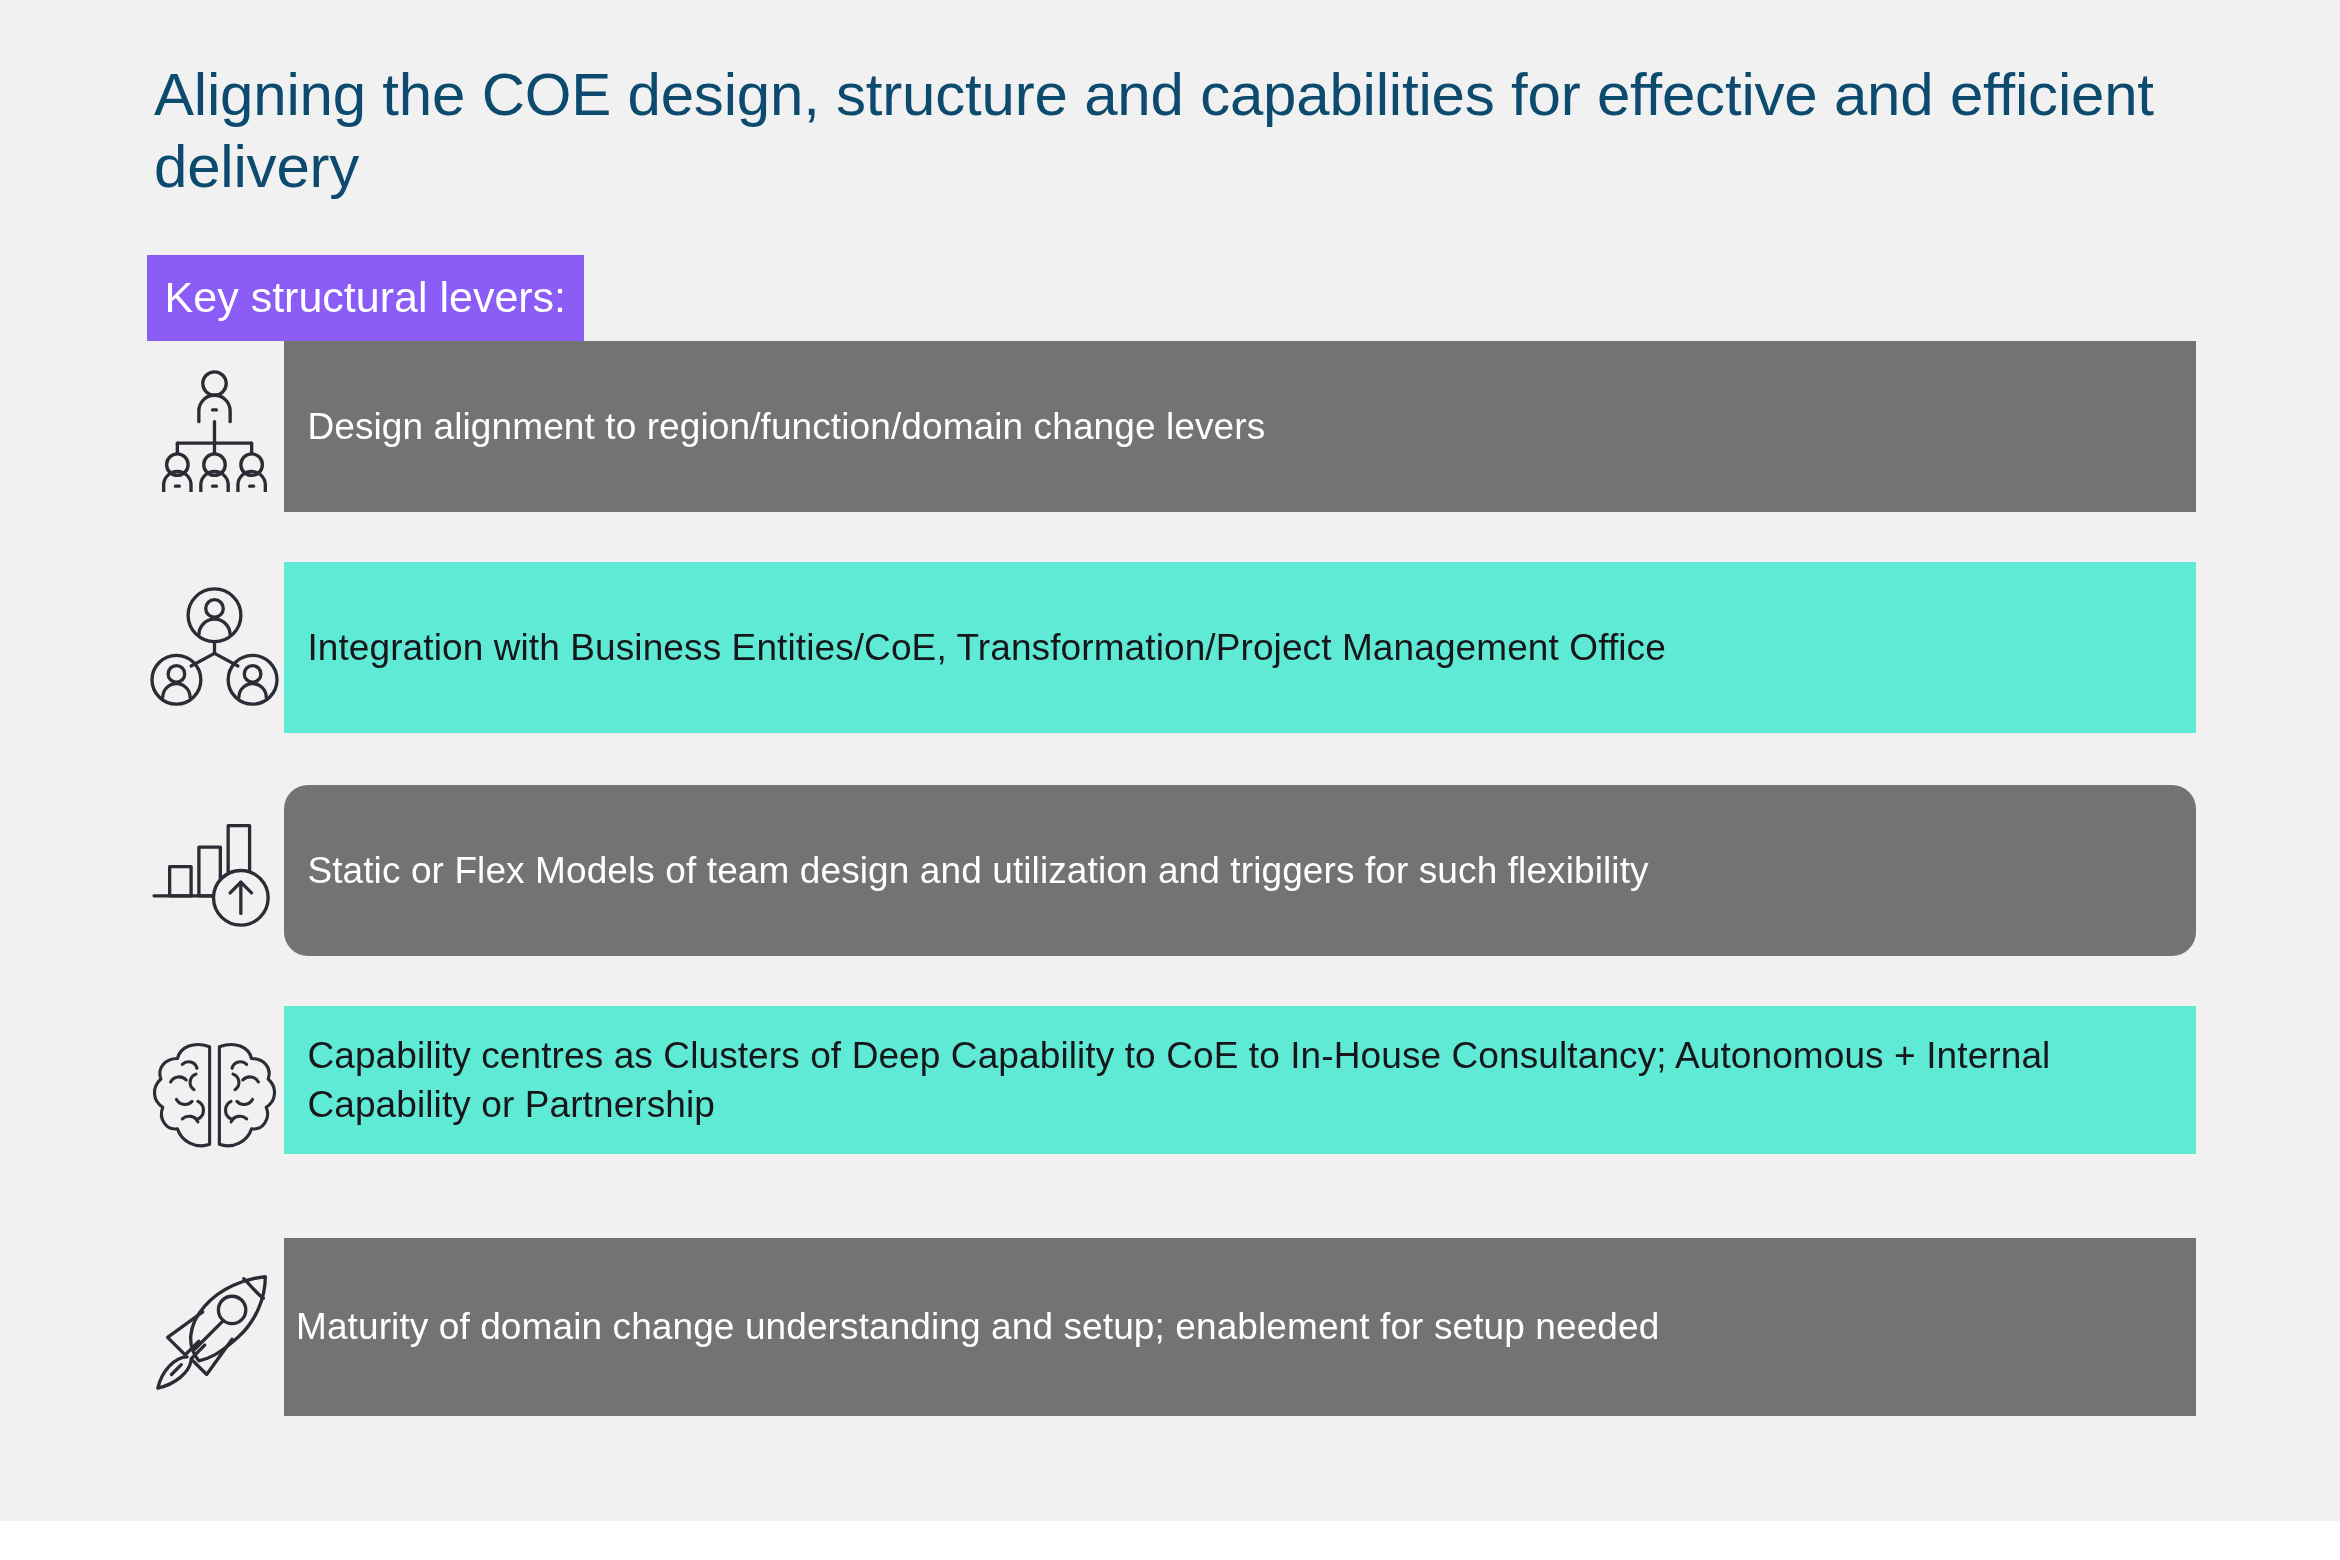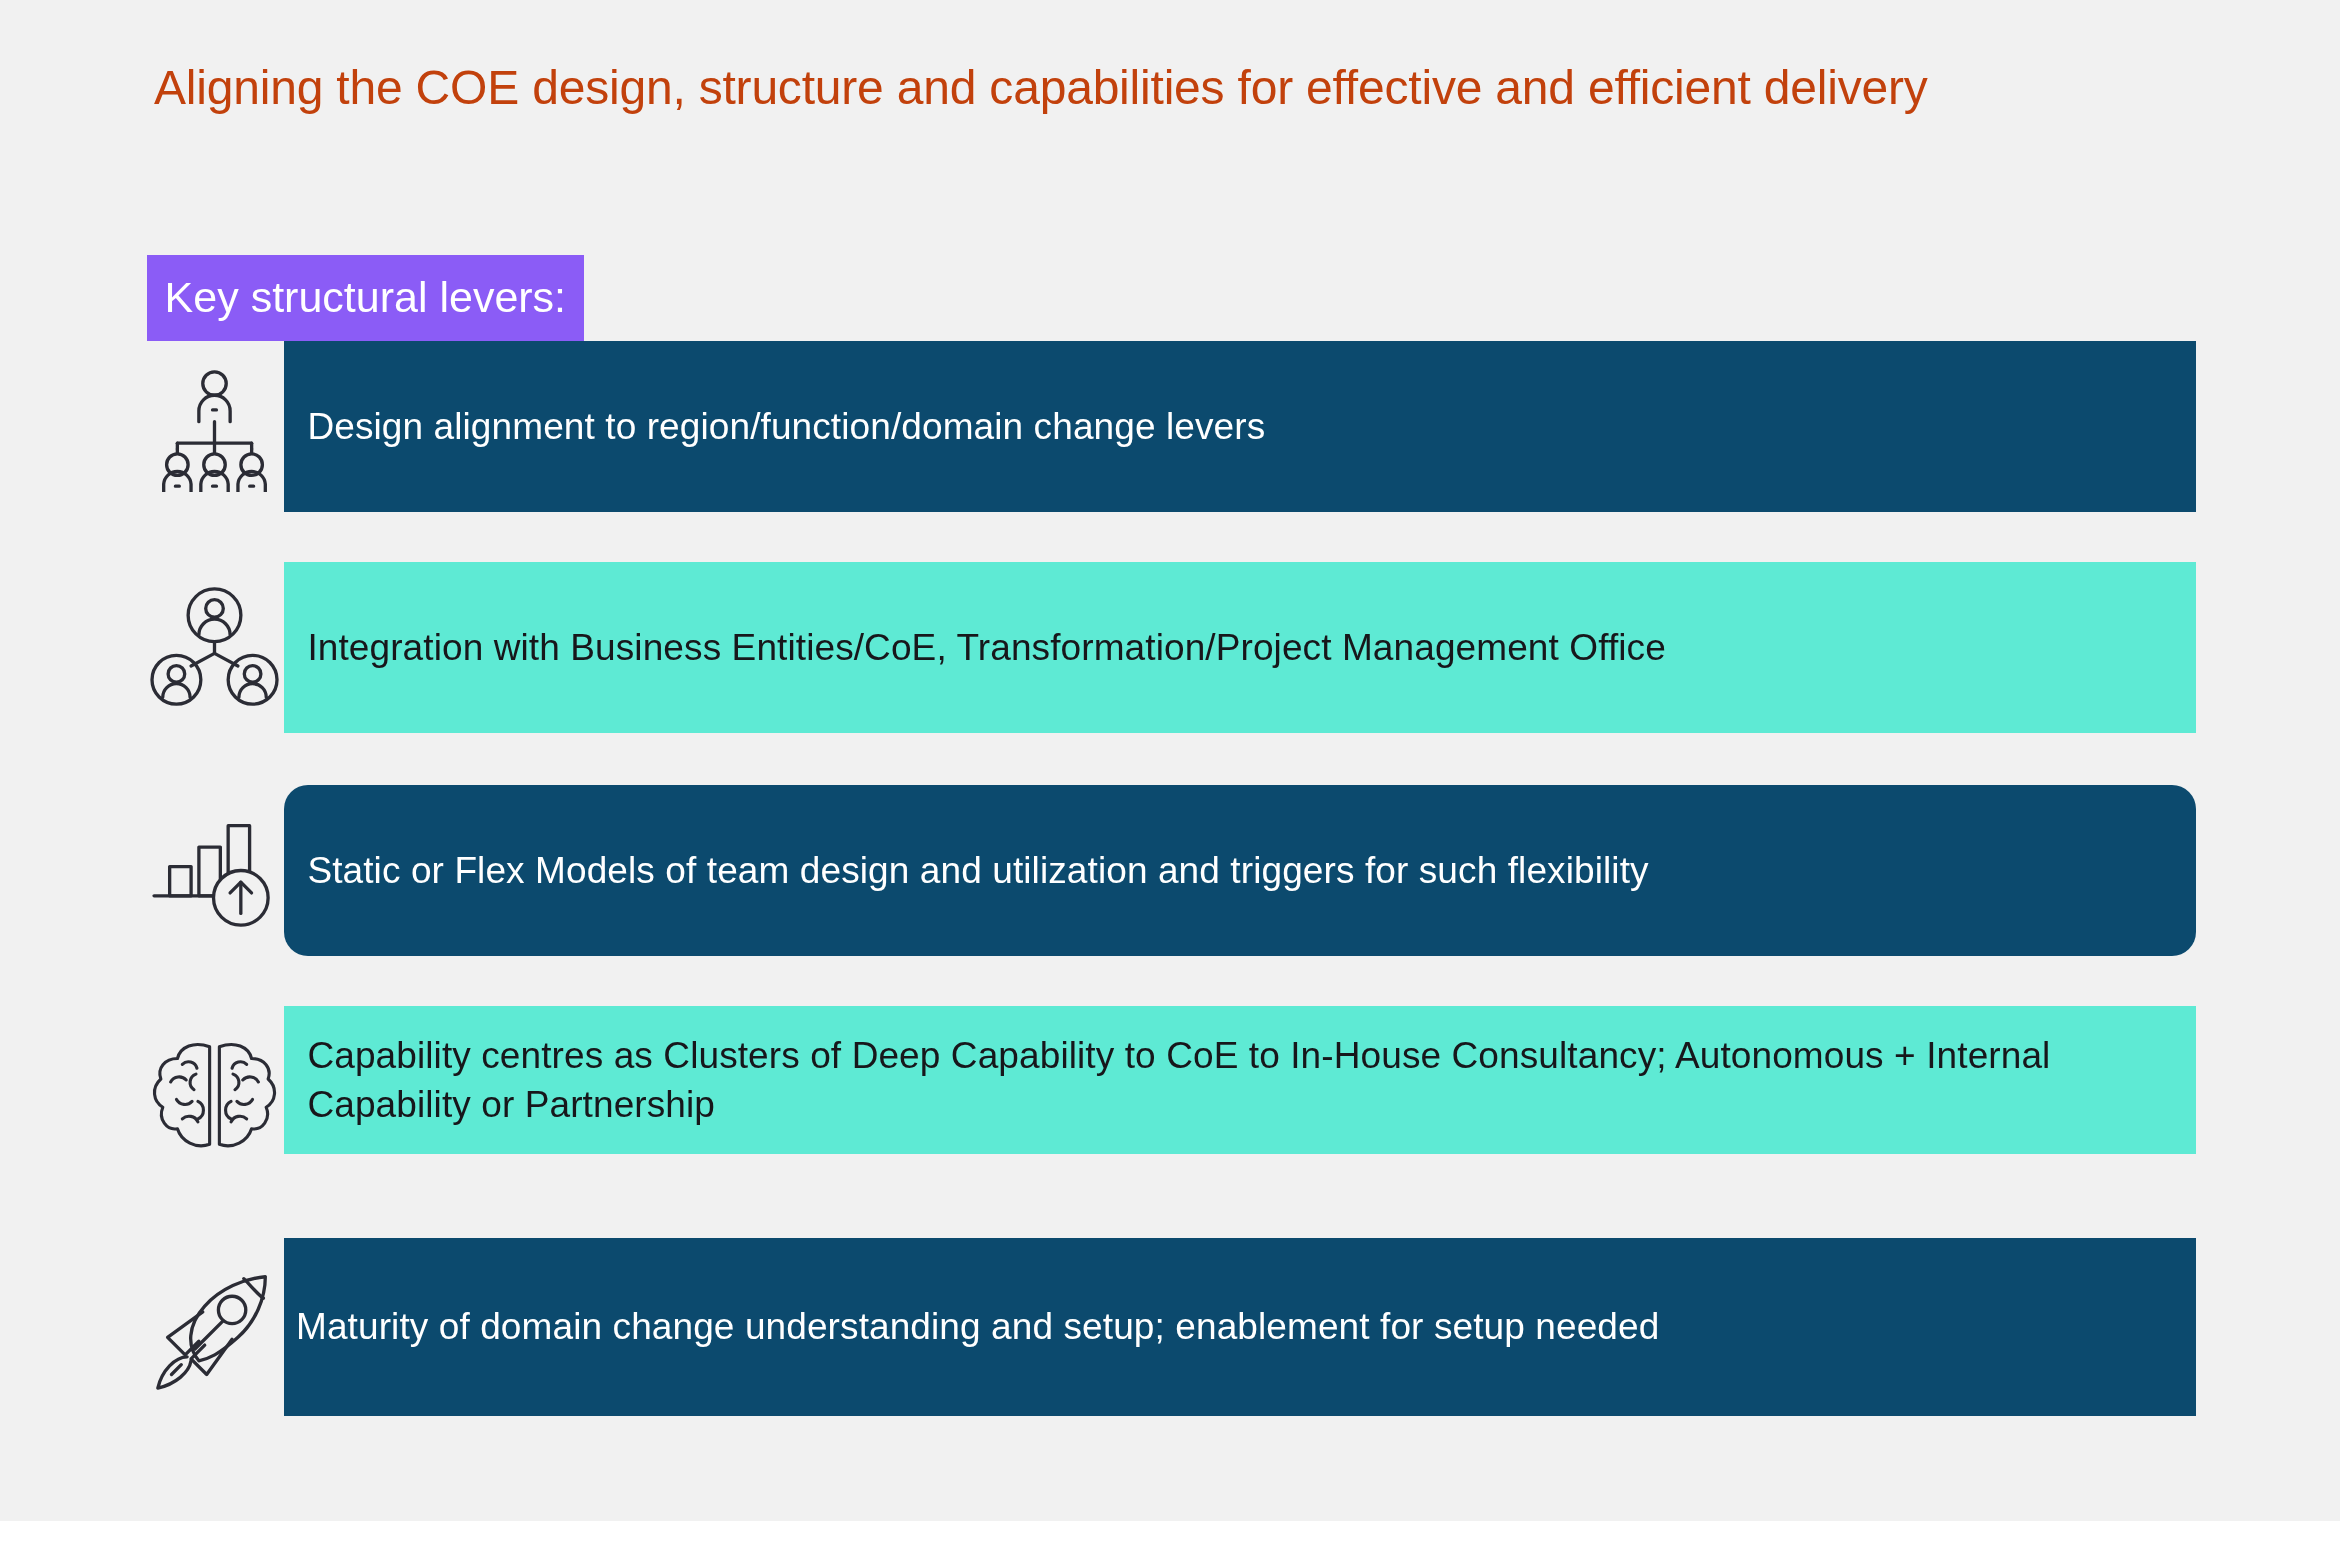--- a/index.html
+++ b/index.html
@@ -22,23 +22,23 @@
     height: 1521px;
     background: #f1f1f1;
   }
 
   
   .slide-title {
     position: absolute;
     left: 154px;
     top: 59px;
     width: 2068px;
-    font-size: 48px;
+    font-size: 60px;
     line-height: 1.20;
-    color: #c2410c;
+    color: #0c4a6e;
     font-weight: 400;
     letter-spacing: -0.2px;
   }
 
   
   .levers-badge {
     position: absolute;
     left: 147px;
     top: 255px;
     height: 57px;
@@ -80,21 +80,21 @@
   }
   .row-bar {
     position: absolute;
     left: 284px;
     width: 1912px;
     display: flex;
     align-items: center;
     box-sizing: border-box;
     padding: 0 23.4px 0 23.4px;
   }
-  .row-bar.dark  { background: #0c4a6e; }
+  .row-bar.dark  { background: #737373; }
   .row-bar.light { background: #5eead4; }
 
   .row-text {
     font-size: 37px;
     line-height: 1.33;
     font-weight: 400;
     letter-spacing: 0.1px;
   }
   .row-bar.dark  .row-text { color: #ffffff; }
   .row-bar.light .row-text { color: #17171b; }

